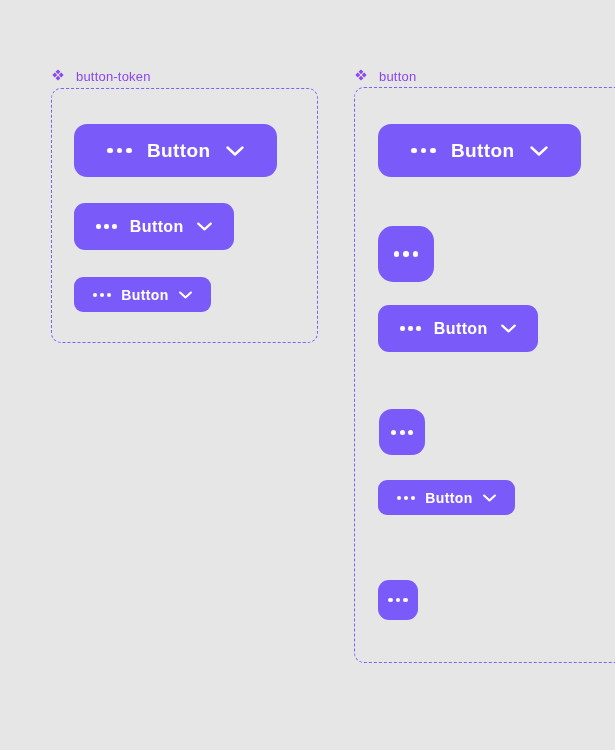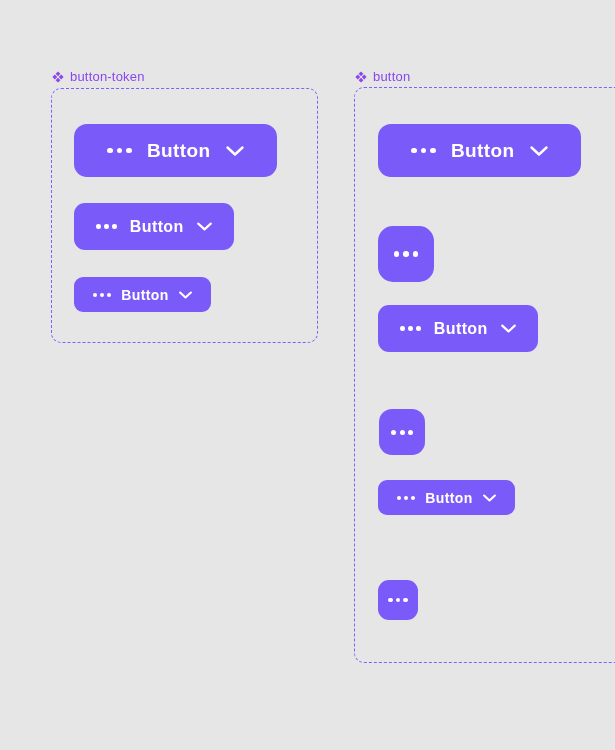--- a/index.html
+++ b/index.html
@@ -6,21 +6,21 @@
   html,body { width:615px; height:750px; overflow:hidden; }
   body {
     background:#E6E6E6;
     font-family:"Liberation Sans", sans-serif;
     position:relative;
   }
 
   
   .frame-label {
     position:absolute;
-    display:flex; align-items:center; gap:6px;
+    display:flex; gap:12px;
     font-size:13px; font-weight:500; letter-spacing:0.2px;
     color:#8B46F0;
     cursor:default;
   }
   .frame-label svg { display:block; }
   .frame {
     position:absolute;
     border:1.5px dashed #7B61FF;
     border-radius:10px;
   }

